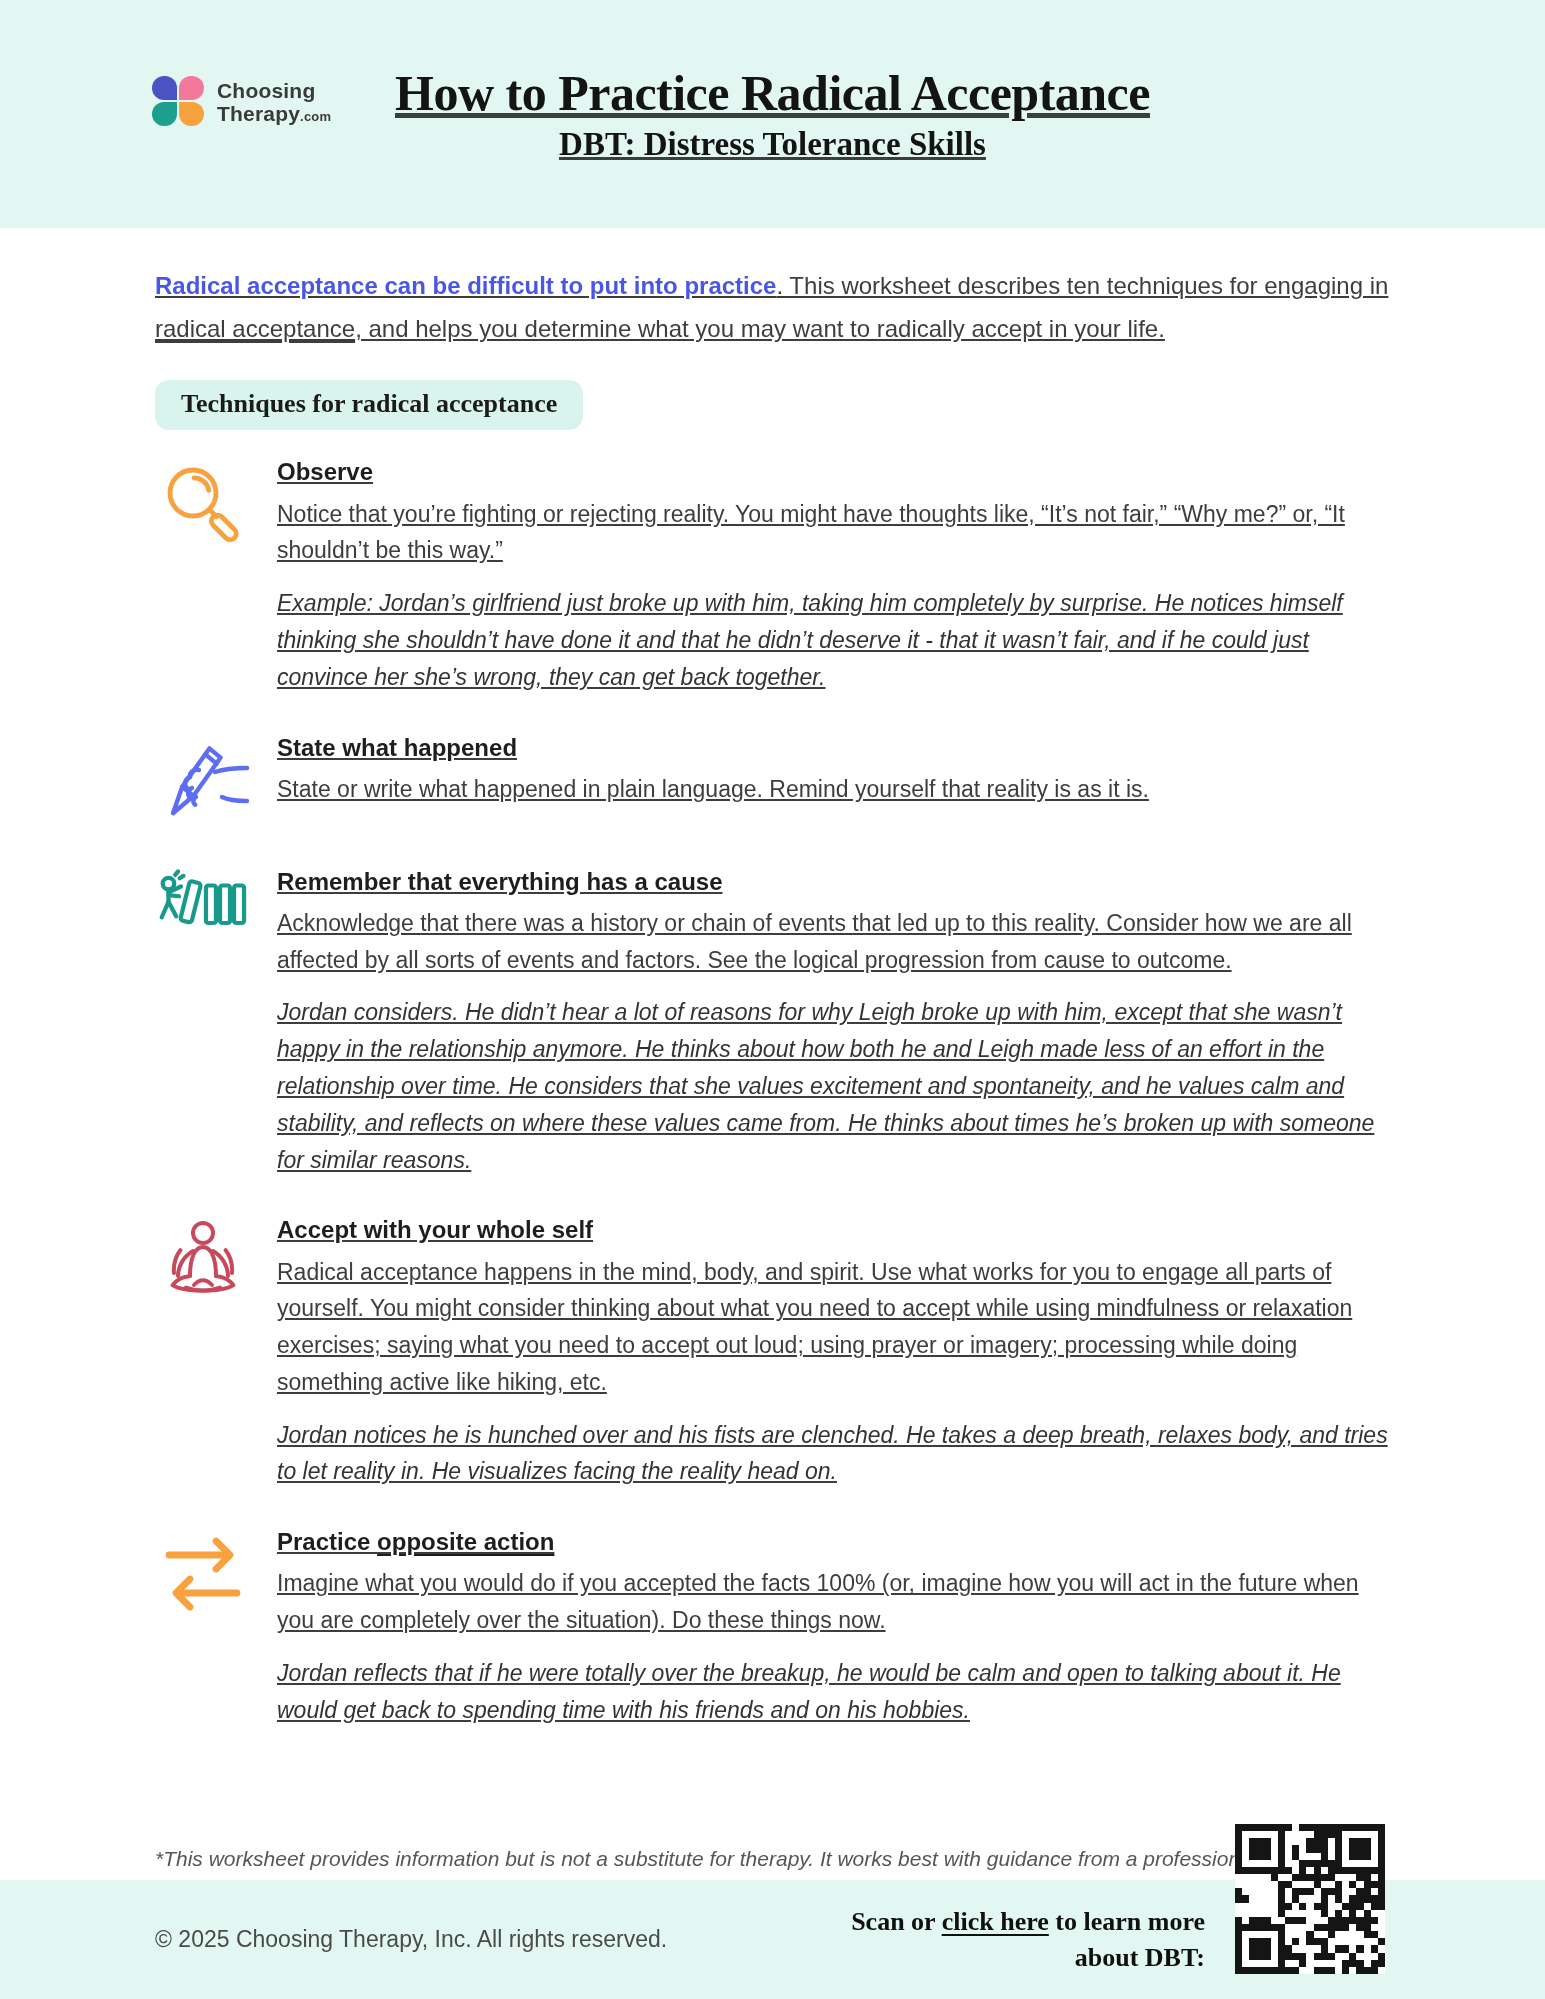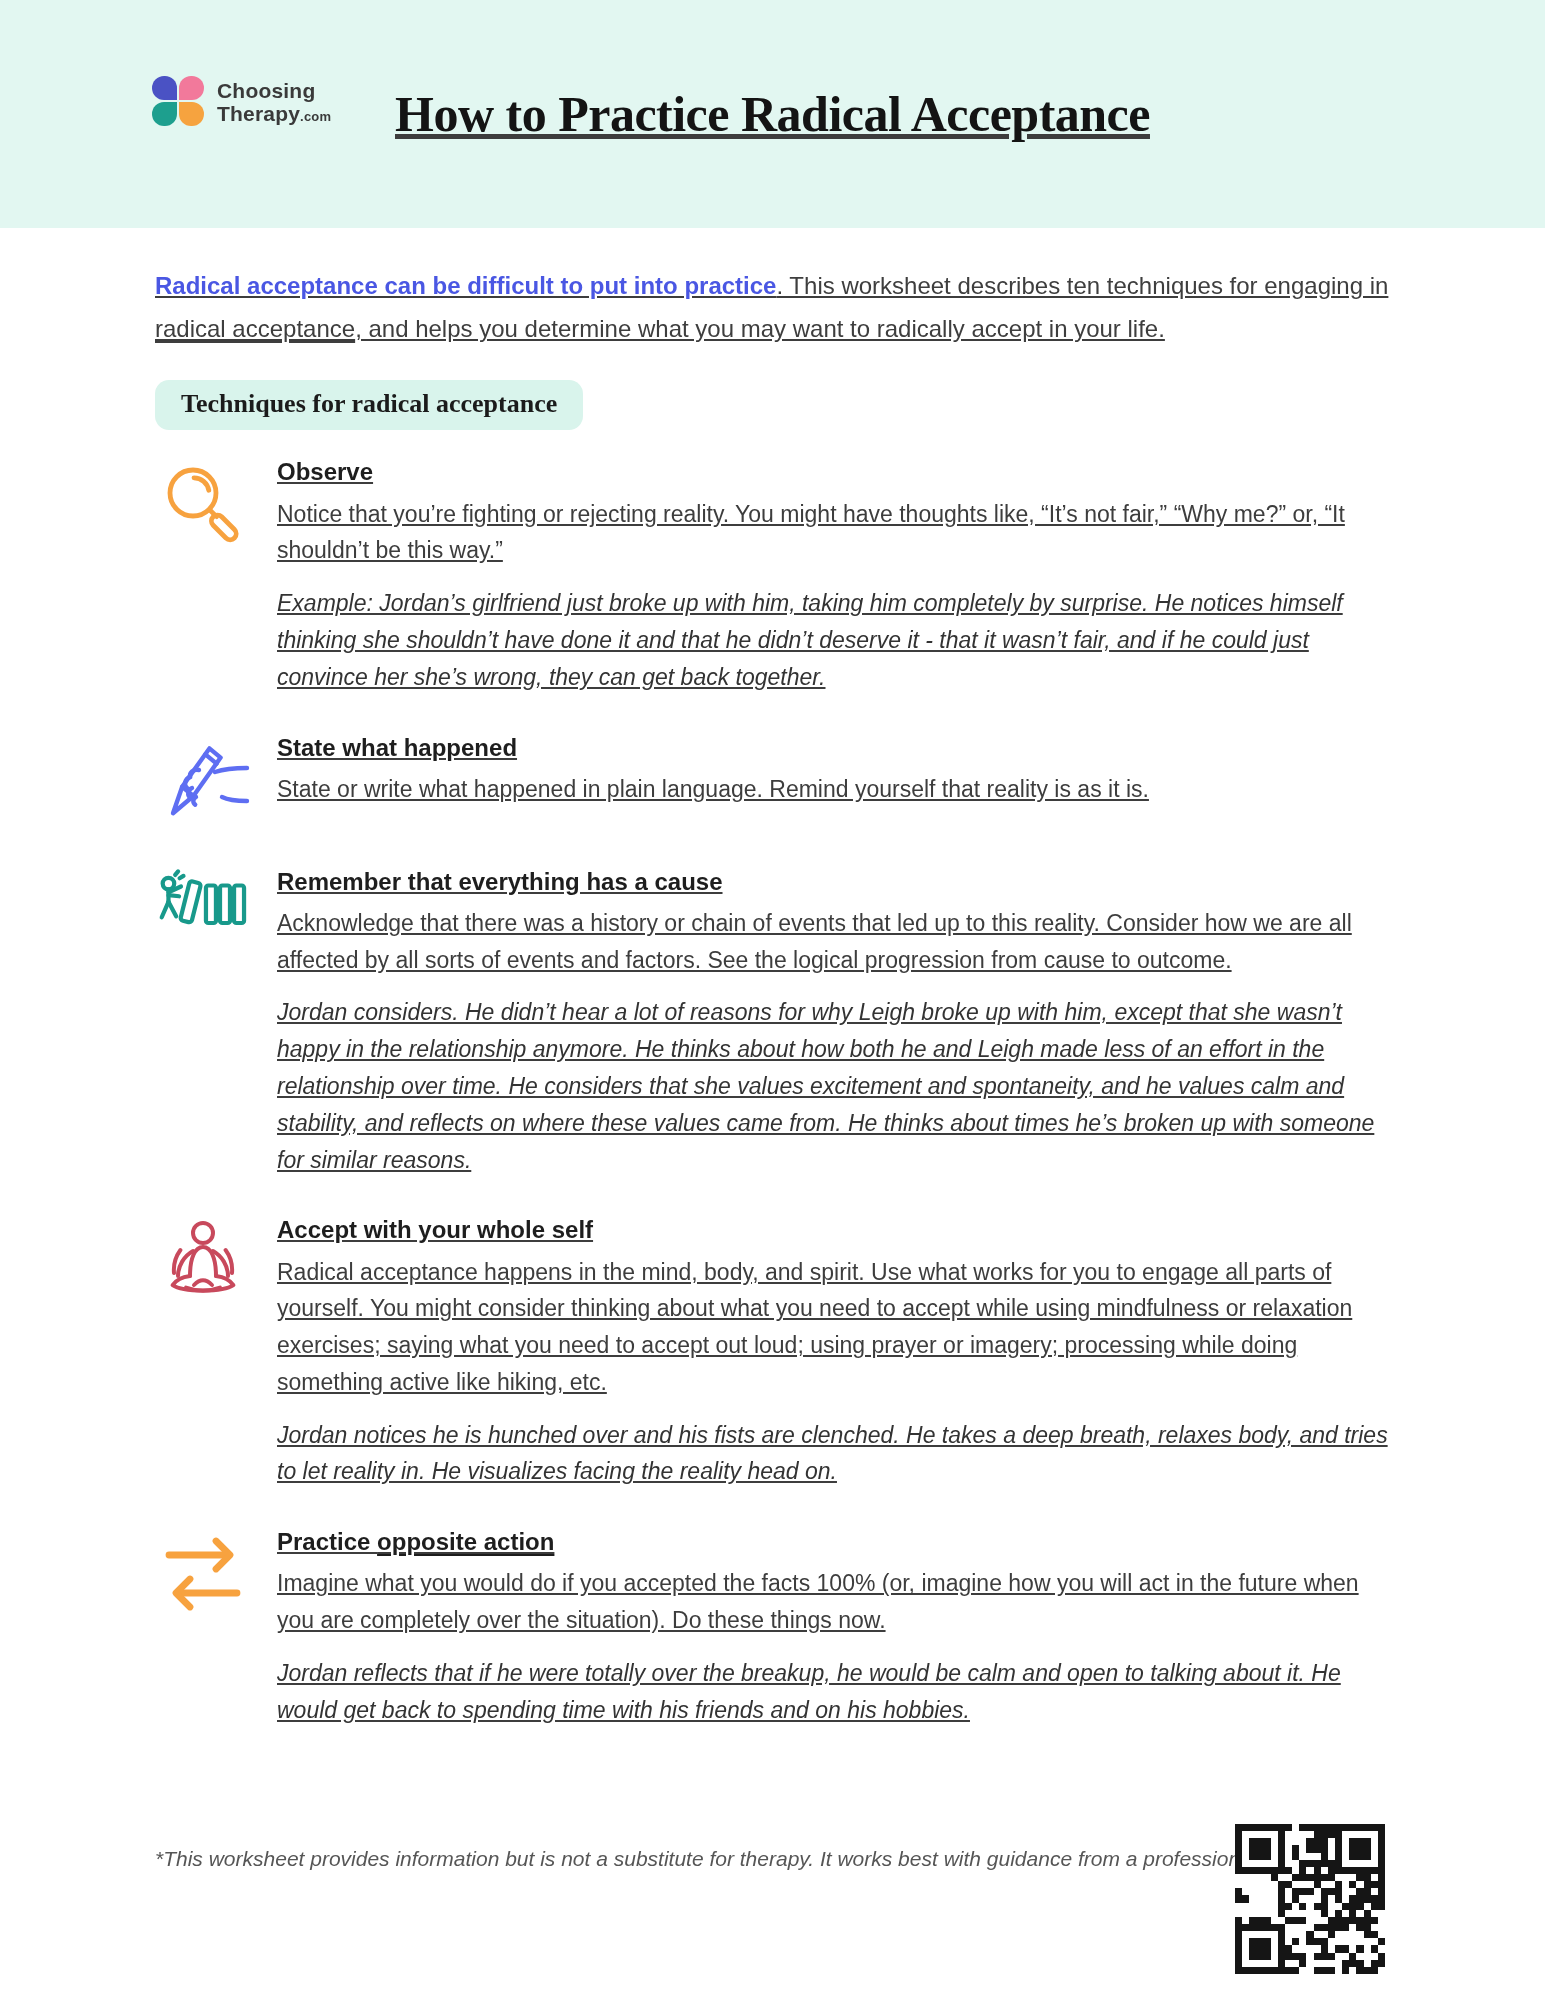--- a/index.html
+++ b/index.html
@@ -83,20 +83,21 @@
           <span class="lm-tr"></span>
           <span class="lm-bl"></span>
           <span class="lm-br"></span>
       </div>
       <div class="logo-word">
         <div><span>Choosing</span></div>
         <div><span>Therapy</span><span class="tld">.com</span></div>
       </div>
     </div>
     <div class="title">How to Practice Radical Acceptance</div>
+    <div class="subtitle">DBT: Distress Tolerance Skills</div>
   </div>
 
   <div class="content">
 
     <p class="intro"><span class="lead">Radical acceptance can be difficult to put into practice</span><span>. This worksheet describes ten techniques for engaging in </span><span class="u">radical acceptance</span><span>, and helps you determine what you may want to radically accept in your life.</span></p>
 
     <div><span class="badge">Techniques for radical acceptance</span></div>
 
     <div class="sections">
 
@@ -195,20 +196,24 @@
           <p class="body">Imagine what you would do if you accepted the facts 100% (or, imagine how you will act in the future when you are completely over the situation). Do these things now.</p>
           <p class="example">Jordan reflects that if he were totally over the breakup, he would be calm and open to talking about it. He would get back to spending time with his friends and on his hobbies.</p>
         </div>
       </div>
 
     </div>
   </div>
 
   <p class="disclaimer">*This worksheet provides information but is not a substitute for therapy. It works best with guidance from a professional.</p>
 
+  <div class="footer-band">
+    <div class="copyright">© 2025 Choosing Therapy, Inc. All rights reserved.</div>
+    <div class="scan"><span>Scan or </span><span class="u">click here</span><span> to learn more</span><br><span>about DBT:</span></div>
+  </div>
 
   <div class="qr">
       <i style="grid-area: 1 / 1;"></i>
       <i style="grid-area: 1 / 2;"></i>
       <i style="grid-area: 1 / 3;"></i>
       <i style="grid-area: 1 / 4;"></i>
       <i style="grid-area: 1 / 5;"></i>
       <i style="grid-area: 1 / 6;"></i>
       <i style="grid-area: 1 / 7;"></i>
       <i style="grid-area: 1 / 8;"></i>

